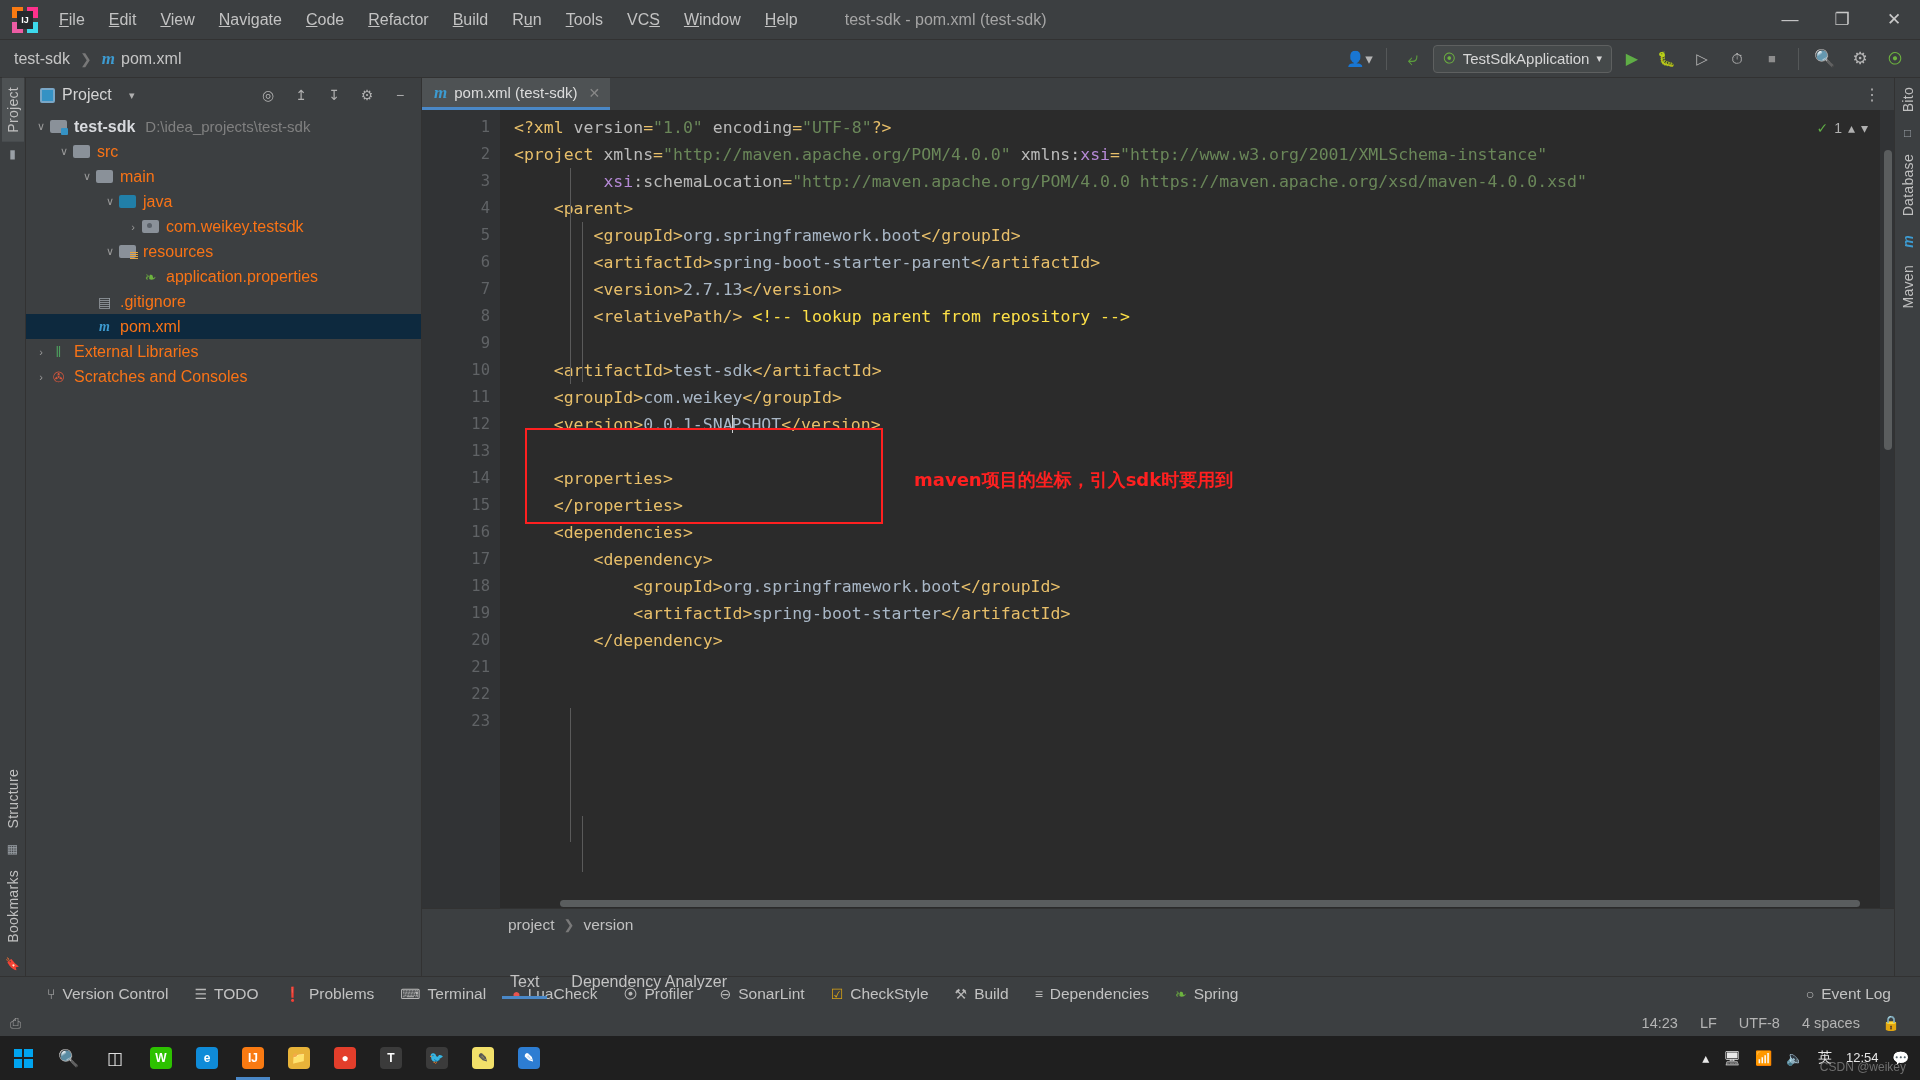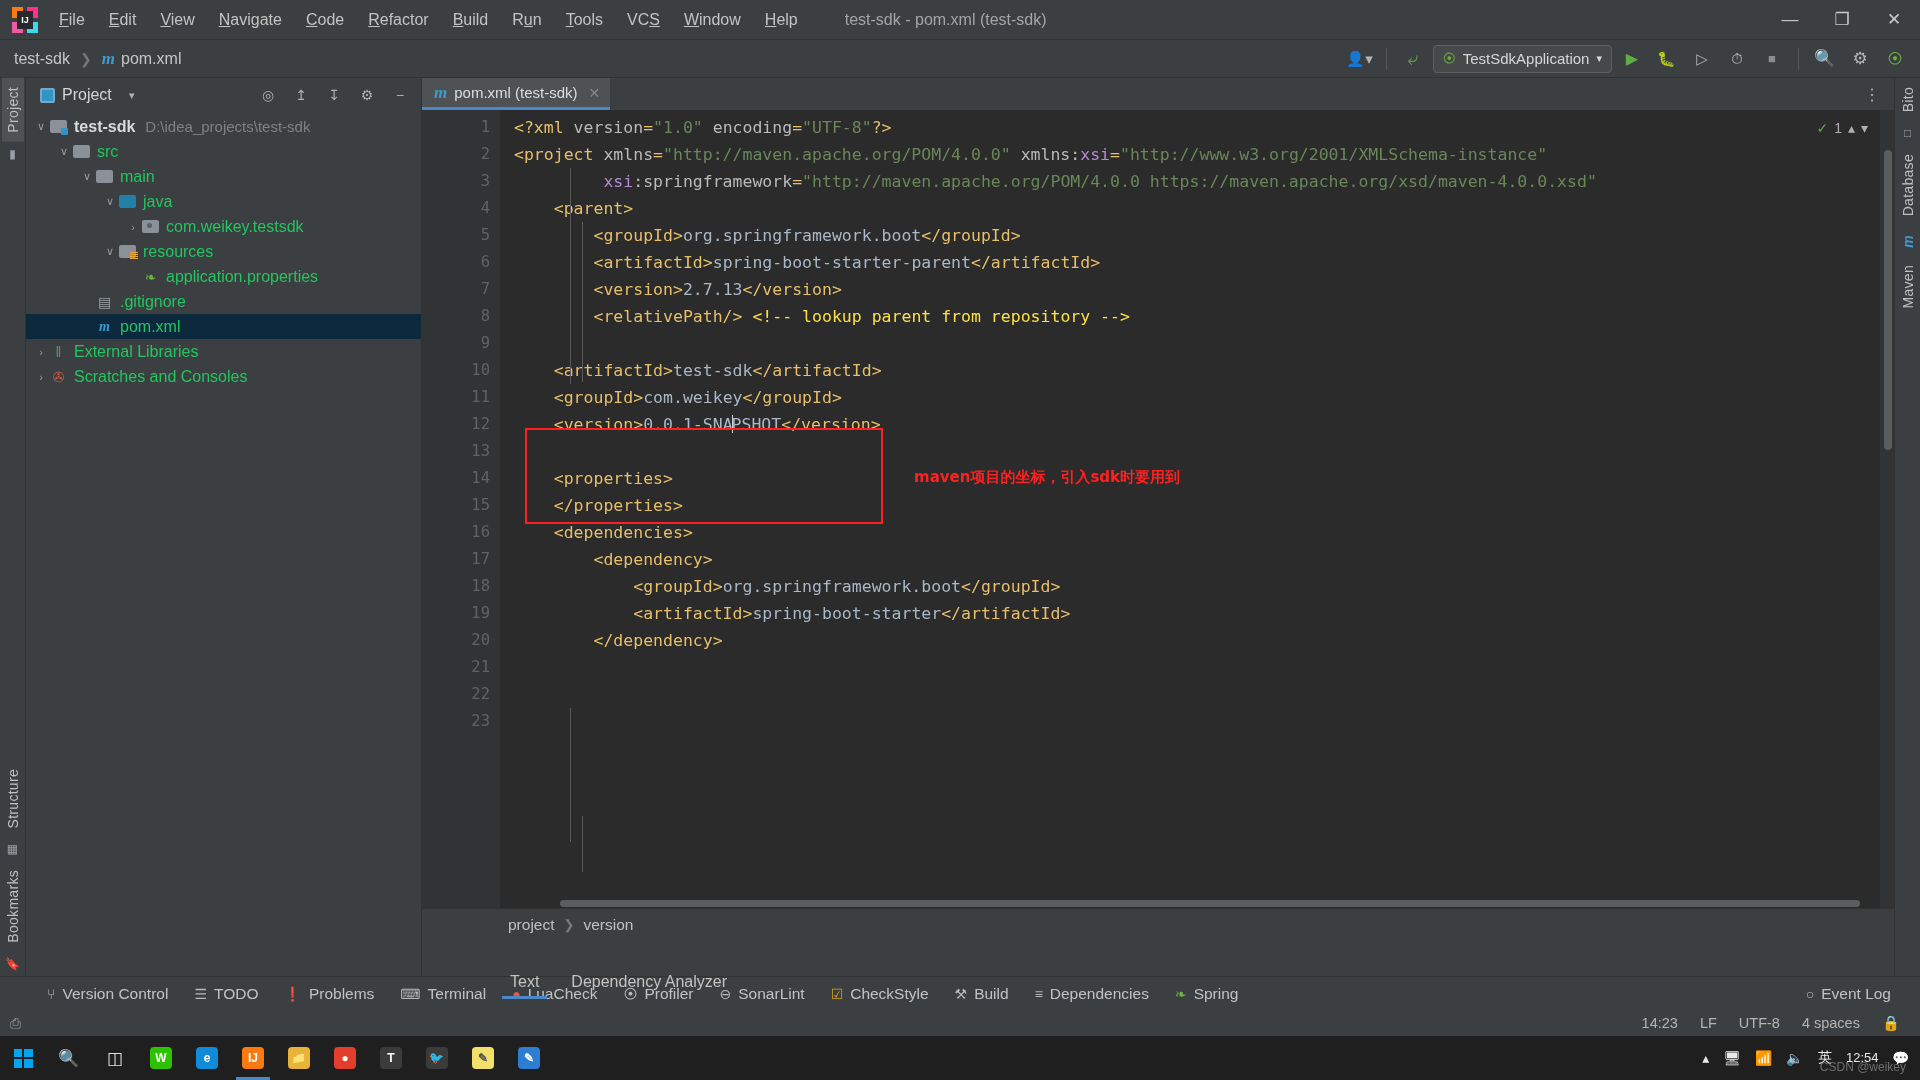--- a/index.html
+++ b/index.html
@@ -66,21 +66,21 @@
   .trow { height:25px; display:flex; align-items:center; padding-left:6px; white-space:nowrap; }
   .trow.sel { background:#0d293e; }
   .arr { width:18px; text-align:center; color:#9a9a9a; font-size:11px; flex:0 0 18px; }
   .fold { width:17px;height:13px;border-radius:2px;margin-right:7px;flex:0 0 17px;position:relative;}
   .fold.grey { background:#8a9199; }
   .fold.blue { background:#217fa8; }
   .fold.src::after{content:"";position:absolute;right:-1px;bottom:-2px;width:7px;height:7px;background:#3592c4;border-radius:1px;}
   .fold.res::after{content:"";position:absolute;right:-2px;bottom:-2px;width:8px;height:8px;
      background:repeating-linear-gradient(#e8a33d 0 1px,transparent 1px 2px);}
   .fold.pkg::after{content:"";position:absolute;left:5px;top:3px;width:5px;height:5px;background:#5a6169;border-radius:50%;}
-  .tlabel { color:#22c55e; }
+  .tlabel { color:#f97316; }
   .tlabel.bold { font-weight:bold; color:#d8dade; }
   .tpath { color:#808080; margin-left:10px; font-size:15px; }
   .fico { width:17px; margin-right:7px; flex:0 0 17px; font-size:14px; text-align:center; }
 
   
   .edarea { flex:1; display:flex; flex-direction:column; min-width:0; background:#2b2b2b; }
   .tabbar { height:32px; background:#3c3f41; display:flex; align-items:flex-end; flex:0 0 32px;
             position:relative;}
   .etab { height:32px; display:flex; align-items:center; gap:7px; padding:0 10px 0 12px;
           background:#4e5254; font-size:15px; color:#dcdcdc; border-bottom:3px solid #4a88c7;}
@@ -108,21 +108,21 @@
   .str   { color:#6a8759; }
   .txt   { color:#a9b7c6; }
   .cmt   { color:#fde047; }
   .caret { display:inline-block; width:1px; height:18px; background:#d0d0d0; vertical-align:-3px;
            margin:0 -1px; }
 
   .foldline { position:absolute; width:1px; background:#5a5a5a; left:0; }
 
   
   .redbox { position:absolute; border:2px solid #ff2020; pointer-events:none; }
-  .redtext { position:absolute; color:#ff2020; font-size:15px; font-weight:bold;
+  .redtext { position:absolute; color:#ff2020; font-size:18px; font-weight:bold;
              font-family:"DejaVu Sans", sans-serif; white-space:nowrap;}
   .vthumb { position:absolute; right:2px; width:8px; background:#5a5d5e; border-radius:4px;}
   .hscroll { position:absolute; left:78px; right:14px; bottom:0; height:8px; }
   .hthumb { position:absolute; left:60px; right:20px; height:7px; background:#5a5d5e; border-radius:4px;}
   .marks { position:absolute; right:0; top:0; width:14px; bottom:0; background:#313335;}
 
   
   .bcrumb { height:32px; background:#3c3f41; display:flex; align-items:center; padding-left:86px;
             gap:9px; font-size:15.5px; color:#c0c0c0; flex:0 0 32px; border-top:1px solid #323232;}
   .bcrumb .sp { color:#7a7a7a; font-size:13px; }
@@ -350,21 +350,21 @@
             <div class="gln">23<span class="fmarkc"></span></div>
           </div>
         <div class="code" id="code">
           <div class="foldline" style="left:70px;top:58px;height:216px;"></div>
           <div class="foldline" style="left:82px;top:112px;height:160px;"></div>
           <div class="foldline" style="left:70px;top:598px;height:80px;"></div>
           <div class="foldline" style="left:70px;top:652px;height:80px;"></div>
           <div class="foldline" style="left:82px;top:706px;height:56px;"></div>
         <div class="cl"><span class="tag">&lt;?xml </span><span class="attr">version</span><span class="tag">=</span><span class="str">"1.0"</span><span class="attr"> encoding</span><span class="tag">=</span><span class="str">"UTF-8"</span><span class="tag">?&gt;</span></div>
             <div class="cl"><span class="tag">&lt;project </span><span class="attr">xmlns</span><span class="tag">=</span><span class="str">"http://maven.apache.org/POM/4.0.0"</span><span class="attr"> xmlns:</span><span class="ns">xsi</span><span class="tag">=</span><span class="str">"http://www.w3.org/2001/XMLSchema-instance"</span></div>
-            <div class="cl"><span class="txt">         </span><span class="ns">xsi</span><span class="attr">:springframework</span><span class="tag">=</span><span class="str">"http://maven.apache.org/POM/4.0.0 https://maven.apache.org/xsd/maven-4.0.0.xsd"</span></div>
+            <div class="cl"><span class="txt">         </span><span class="ns">xsi</span><span class="attr">:schemaLocation</span><span class="tag">=</span><span class="str">"http://maven.apache.org/POM/4.0.0 https://maven.apache.org/xsd/maven-4.0.0.xsd"</span></div>
             <div class="cl"><span class="txt">    </span><span class="tag">&lt;parent&gt;</span></div>
             <div class="cl"><span class="txt">        </span><span class="tag">&lt;groupId&gt;</span><span class="txt">org.springframework.boot</span><span class="tag">&lt;/groupId&gt;</span></div>
             <div class="cl"><span class="txt">        </span><span class="tag">&lt;artifactId&gt;</span><span class="txt">spring-boot-starter-parent</span><span class="tag">&lt;/artifactId&gt;</span></div>
             <div class="cl"><span class="txt">        </span><span class="tag">&lt;version&gt;</span><span class="txt">2.7.13</span><span class="tag">&lt;/version&gt;</span></div>
             <div class="cl"><span class="txt">        </span><span class="tag">&lt;relativePath/&gt;</span><span class="cmt"> &lt;!-- lookup parent from repository --&gt;</span></div>
             <div class="cl"><span class="txt"></span></div>
             <div class="cl"><span class="txt">    </span><span class="tag">&lt;artifactId&gt;</span><span class="txt">test-sdk</span><span class="tag">&lt;/artifactId&gt;</span></div>
             <div class="cl"><span class="txt">    </span><span class="tag">&lt;groupId&gt;</span><span class="txt">com.weikey</span><span class="tag">&lt;/groupId&gt;</span></div>
             <div class="cl"><span class="txt">    </span><span class="tag">&lt;version&gt;</span><span class="txt">0.0.1-SNA</span><span class="caret"></span><span class="txt">PSHOT</span><span class="tag">&lt;/version&gt;</span></div>
             <div class="cl"><span class="txt"></span></div>

